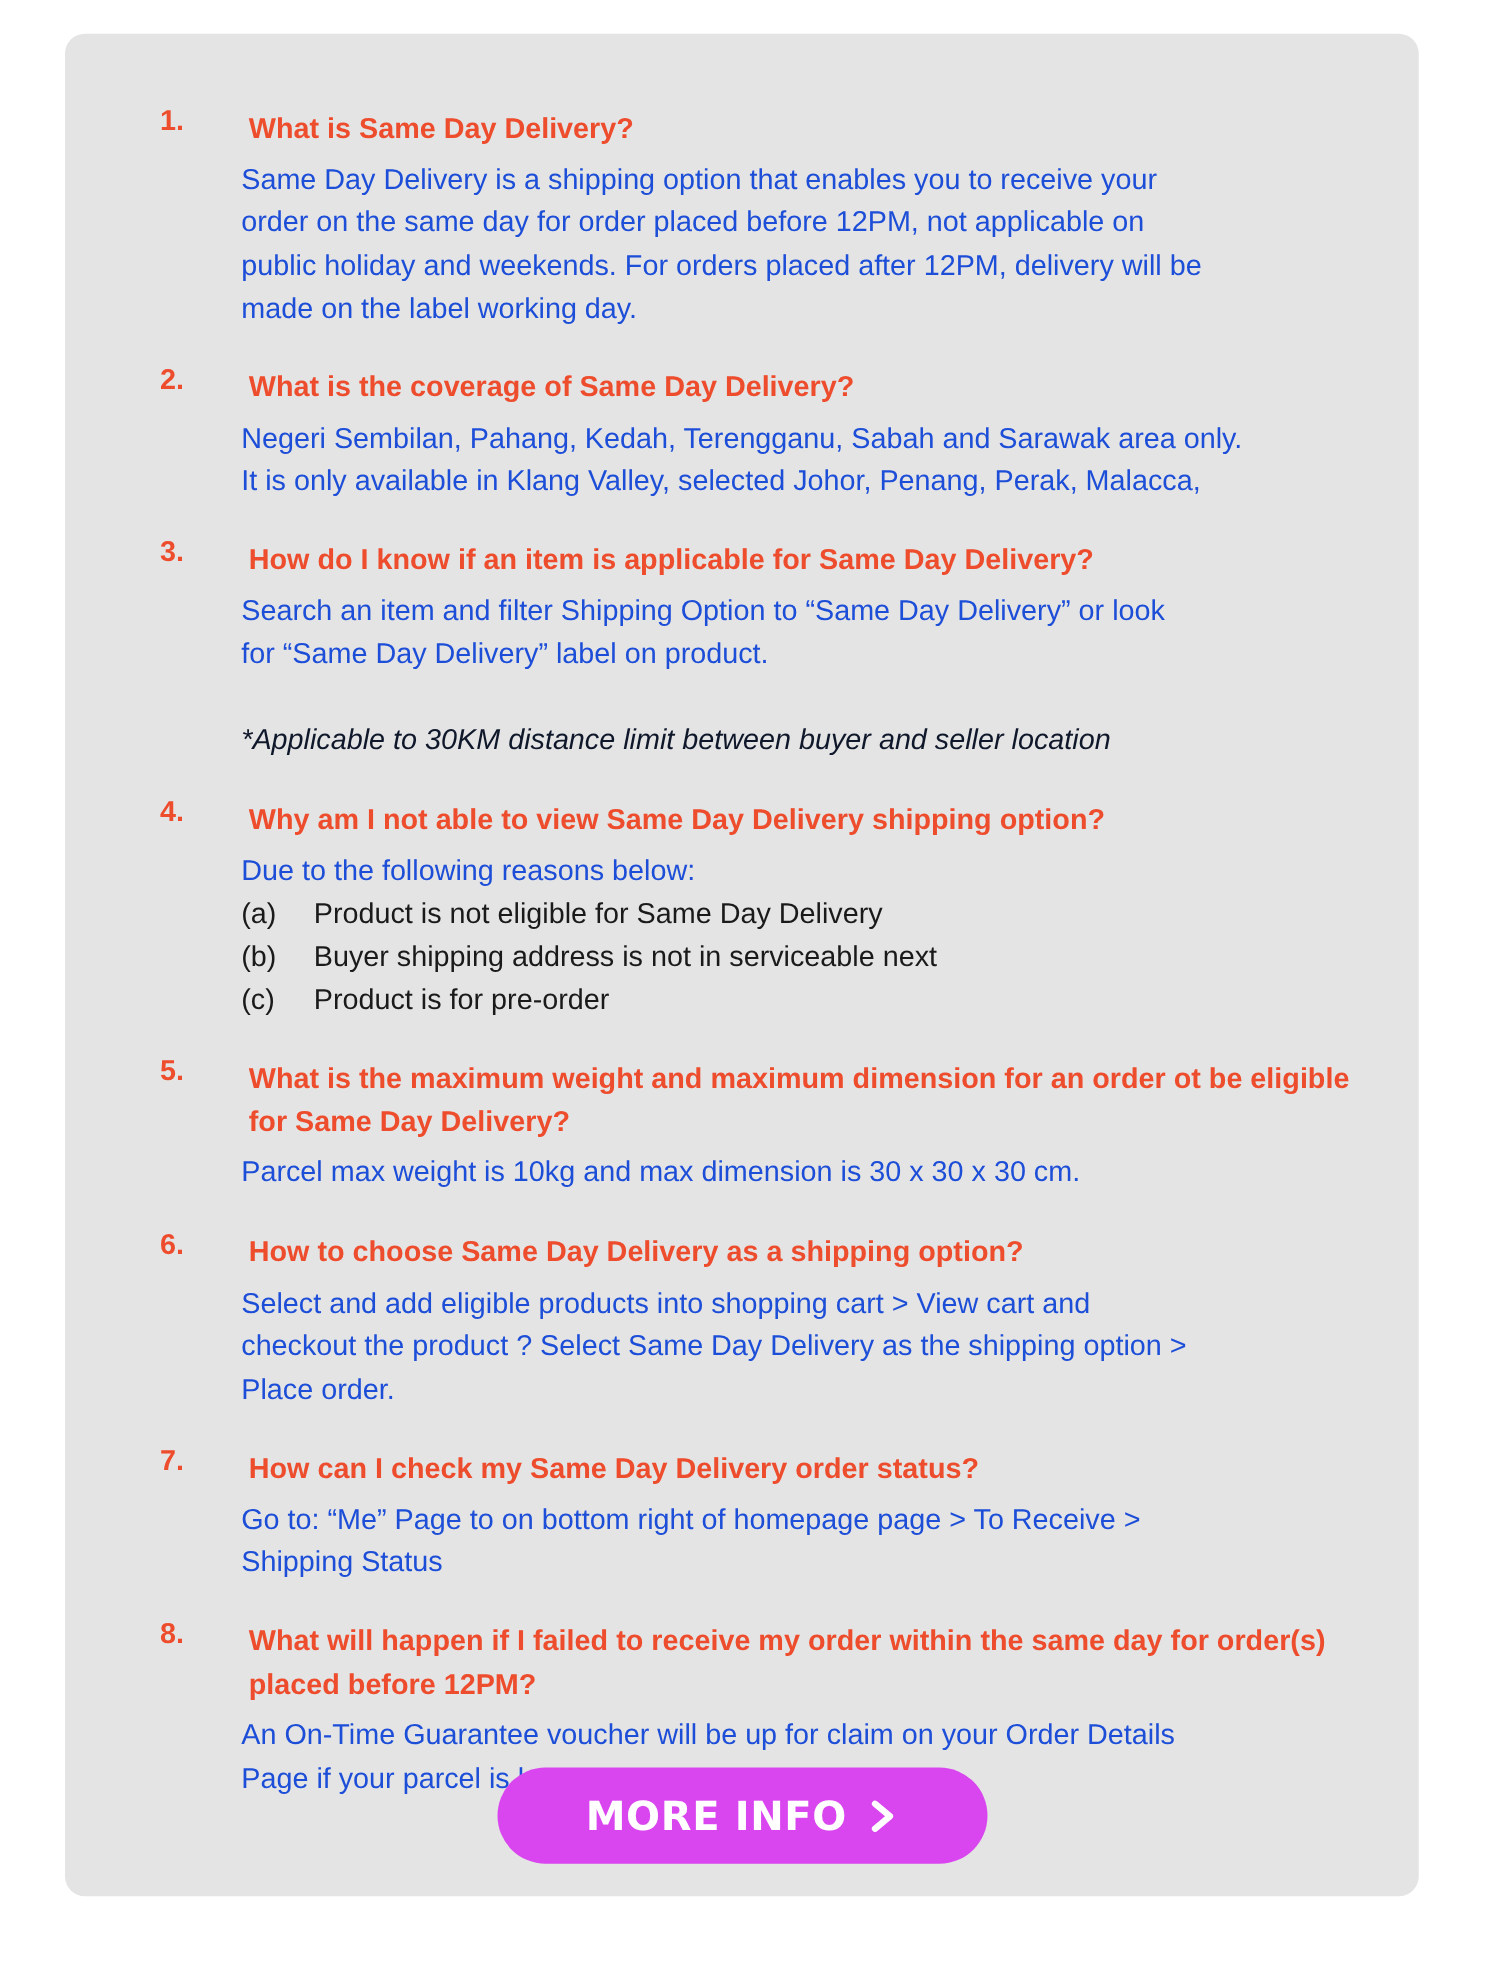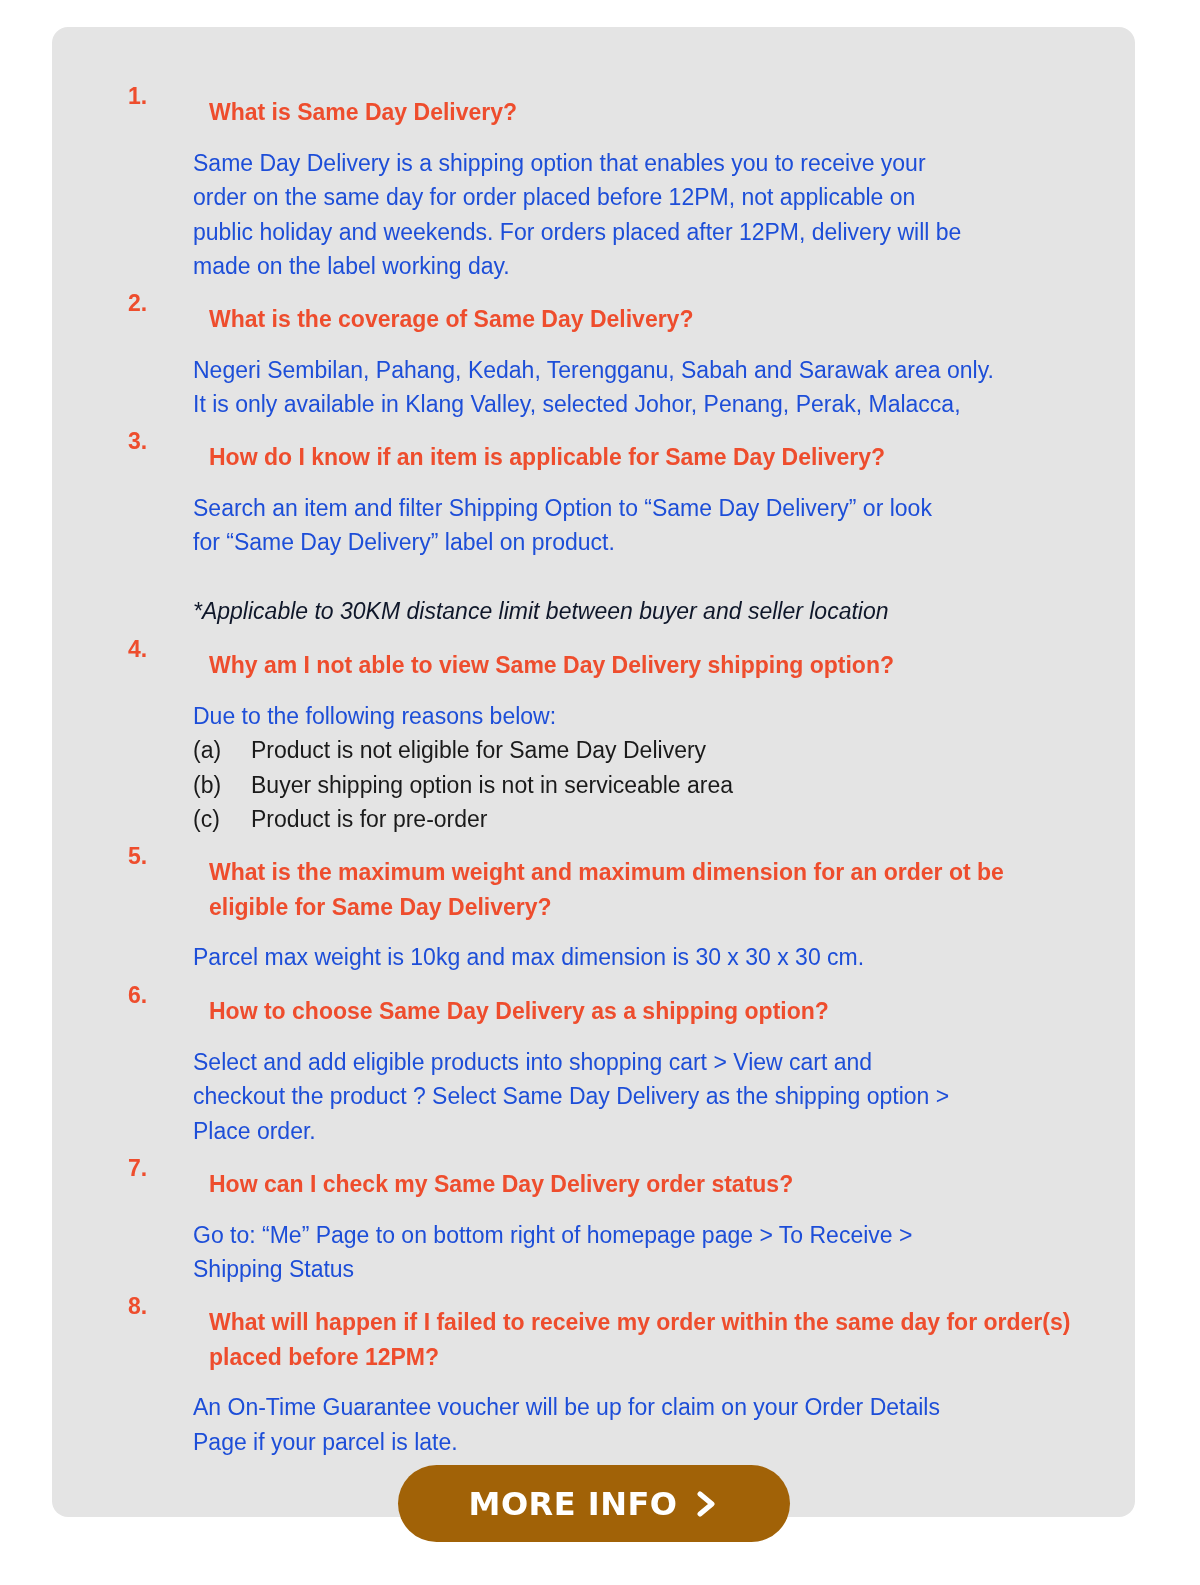--- a/index.html
+++ b/index.html
@@ -9,28 +9,28 @@
       position: absolute; left: 52px; top: 27px; width: 1083px; height: 1490px;
       background: #e4e4e4; border-radius: 16px;
     }
     .faq { position: absolute; left: 0; top: 0; width: 100%; }
     .item { position: absolute; left: 0; width: 100%; }
     .num {
       position: absolute; left: 76px; top: 0;
       color: #ee4d2d; font-weight: bold; font-size: 23px; line-height: 34.6px;
     }
     .content { position: absolute; left: 141px; width: 910px; }
-    .q { color: #ee4d2d; font-weight: bold; font-size: 23px; line-height: 34.6px; margin: 16px; }
+    .q { color: #ee4d2d; font-weight: bold; font-size: 23px; line-height: 34.6px; margin: 6px; }
     .a { color: #1d4ed8; font-size: 23px; line-height: 34.6px; margin: 0; }
     .note { color: #0f172a; font-size: 23px; line-height: 34.6px; font-style: italic; margin: 34.6px 0 0 0; }
     .sub { display: flex; font-size: 23px; line-height: 34.6px; color: #1a1a1a; }
     .sub .lbl { width: 58px; }
     .btn {
-      position: absolute; left: 398px; top: 1465px; width: 392px; height: 77px;
-      background: #a16207; border-radius: 39px; display: flex; align-items: center; justify-content: center;
+      position: absolute; left: 398px; top: 1414px; width: 392px; height: 77px;
+      background: #d946ef; border-radius: 39px; display: flex; align-items: center; justify-content: center;
       cursor: pointer; gap: 16px;
     }
     .btn-label { color: #ffffff; font-weight: bold; font-size: 32px; letter-spacing: 0.5px;
                  font-family: "DejaVu Sans", sans-serif; }
     .btn-icon { width: 26px; height: 26px; display: inline-block; }
   </style>
 </head>
 <body>
 
 <div class="card">
@@ -70,21 +70,21 @@
       <div class="num">4.</div>
       <div class="content">
         <p class="q">Why am I not able to view Same Day Delivery shipping option?</p>
         <p class="a">Due to the following reasons below:</p>
         <div class="sub">
           <span class="lbl">(a)</span>
           <span>Product is not eligible for Same Day Delivery</span>
         </div>
         <div class="sub">
           <span class="lbl">(b)</span>
-          <span>Buyer shipping option is not in serviceable area</span>
+          <span>Buyer shipping address is not in serviceable next</span>
         </div>
         <div class="sub">
           <span class="lbl">(c)</span>
           <span>Product is for pre-order</span>
         </div>
       </div>
     </div>
 
     <div class="item" style="top:812px">
       <div class="num">5.</div>

